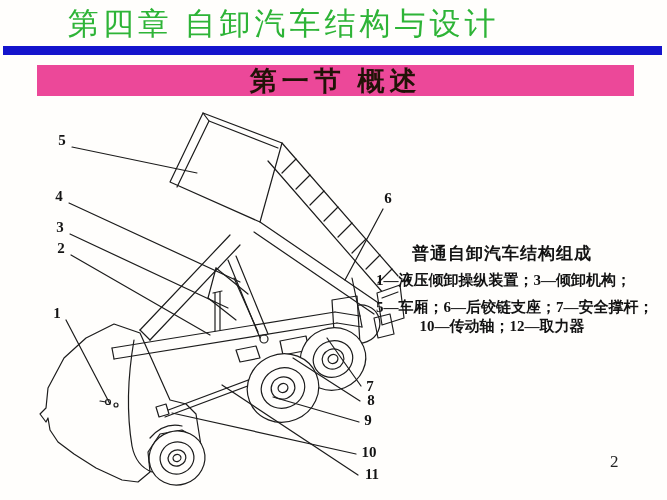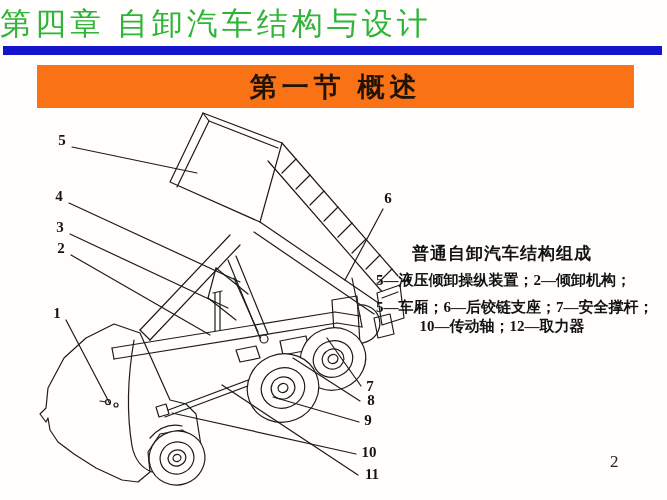--- a/index.html
+++ b/index.html
@@ -3,30 +3,30 @@
 <meta charset="utf-8">
 <style>
   html,body{margin:0;padding:0;}
   .slide{
     position:relative; width:667px; height:500px;
     background:#fffefc; overflow:hidden;
     font-family:"Liberation Serif", serif;
   }
   .chapter-title{
     position:absolute; left:0; top:3px; width:567px;
-    font-size:31px; letter-spacing:4px;
+    text-align:center; font-size:31px; letter-spacing:4px;
     color:#2eb437; font-weight:400; white-space:nowrap;
   }
   .blue-bar{
     position:absolute; left:3px; top:46px; width:659px; height:9px;
     background:#1414cc;
   }
   .section-band{
-    position:absolute; left:37px; top:65px; width:597px; height:43px;
-    background:#f97316; display:flex; align-items:center; justify-content:center;
+    position:absolute; left:37px; top:65px; width:597px; height:31px;
+    background:#ec4899; display:flex; align-items:center; justify-content:center;
   }
   .section-title{
     font-size:27px; font-weight:bold; color:#211307; letter-spacing:5px;
     white-space:nowrap;
   }
   .figure-svg{ position:absolute; left:30px; top:108px; }
   .figure-svg path, .figure-svg line, .figure-svg polyline, .figure-svg ellipse, .figure-svg circle{
     stroke:#1c1c1c; stroke-width:1.2; fill:none;
     stroke-linecap:round; stroke-linejoin:round;
   }
@@ -186,19 +186,19 @@
         <text x="338" y="317" text-anchor="middle">9</text>
         <line x1="326" y1="346" x2="142" y2="305"></line>
         <text x="339" y="349" text-anchor="middle">10</text>
         <line x1="328" y1="367" x2="192" y2="277"></line>
         <text x="342" y="371" text-anchor="middle">11</text>
       </g>
   </svg>
 
   <div class="caption">
     <div class="caption-title">普通自卸汽车结构组成</div>
-    <div class="caption-line">5—液压倾卸操纵装置；2—倾卸机构；</div>
+    <div class="caption-line">1—液压倾卸操纵装置；3—倾卸机构；</div>
     <div class="caption-line gap">5—车厢；6—后铰链支座；7—安全撑杆；</div>
     <div class="caption-line">10—传动轴；12—取力器</div>
   </div>
 
   <div class="page-number">2</div>
 </div>
 
 </body></html>

